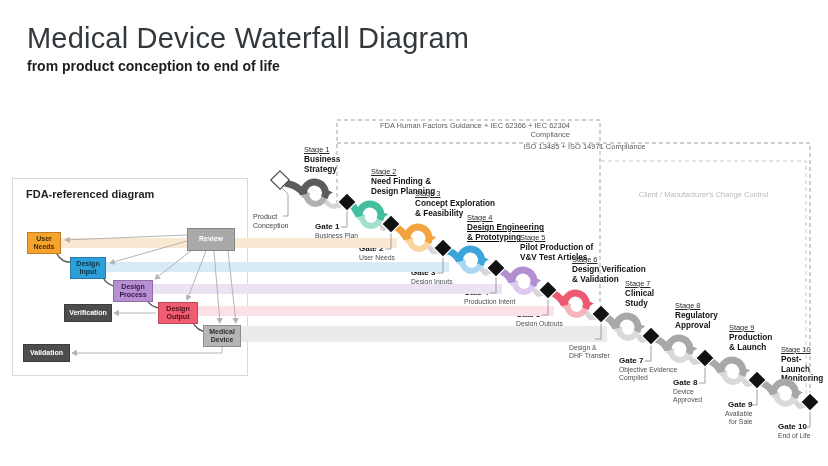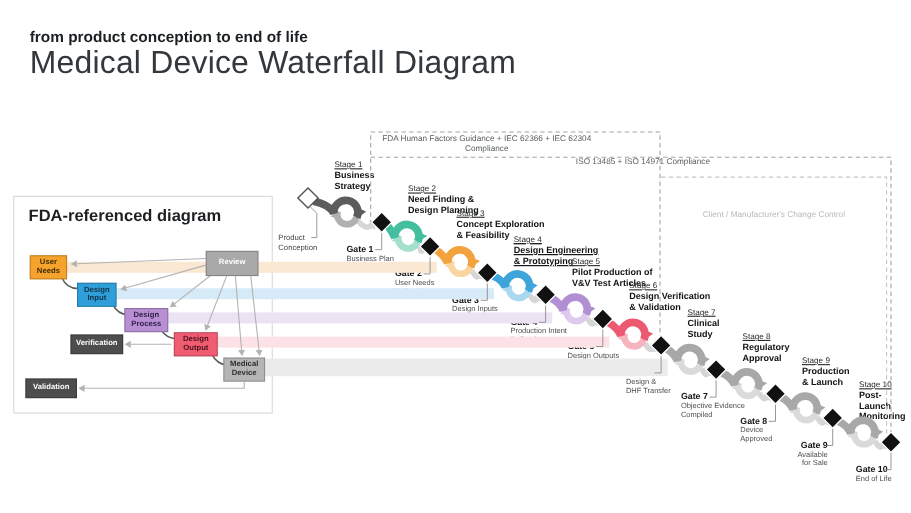--- a/index.html
+++ b/index.html
@@ -3,41 +3,41 @@
 <meta charset="utf-8">
 <style>
   html,body{margin:0;padding:0;}
   body{width:828px;height:466px;position:relative;background:#ffffff;overflow:hidden;
        font-family:"Liberation Sans",sans-serif;-webkit-font-smoothing:antialiased;}
   .abs{position:absolute;}
   #header{left:27px;top:22px;z-index:6;}
   #title{font-size:29px;font-weight:400;color:#33383c;letter-spacing:.2px;}
   #subtitle{font-size:14px;font-weight:700;color:#1b1f22;margin-top:3px;}
   #panel-bg{left:12px;top:178px;width:234px;height:196px;background:#fff;border:1px solid #d9d9d9;z-index:1;}
-  #panel-title{left:26px;top:188px;font-size:15px;font-weight:700;color:#1d2023;z-index:4;}
+  #panel-title{left:26px;top:188px;font-size:11px;font-weight:700;color:#1d2023;z-index:4;}
   .band{z-index:2;}
   #panel-arrows,#wf{left:0;top:0;z-index:3;pointer-events:none;}
   #wf{z-index:5;}
   .pbox{z-index:4;display:flex;align-items:center;justify-content:center;text-align:center;
         font-size:7px;font-weight:700;line-height:1.15;white-space:pre-line;border:1px solid rgba(0,0,0,.22);box-sizing:border-box;}
   #labels{z-index:6;}
   .stage-label{white-space:pre-line;margin-left:20px;}
   .stage-id{font-size:7.4px;color:#26292c;text-decoration:underline;display:block;margin-bottom:1px;}
   .stage-name{font-size:8.2px;font-weight:700;color:#101214;line-height:1.18;white-space:pre-line;}
   .gate-label .gate-id{font-size:8px;font-weight:700;color:#101214;display:block;}
   .gate-label .gate-desc{font-size:6.8px;color:#4c4f52;line-height:1.25;white-space:pre-line;margin-top:1px;}
   .start-label{font-size:7px;color:#3c3f42;line-height:1.3;white-space:pre-line;}
   .comp-label{font-size:7.5px;text-align:center;z-index:6;}
 </style>
 </head>
 <body>
 
 <div class="abs" id="header">
+  <div id="title">Medical Device Waterfall Diagram</div>
   <div id="subtitle">from product conception to end of life</div>
-  <div id="title">Medical Device Waterfall Diagram</div>
 </div>
 
 <div class="abs" id="panel-bg"></div>
 <div class="abs" id="panel-title">FDA-referenced diagram</div>
 <div id="bands">
     <div class="abs band" style="left: 30px; top: 238px; width: 367px; height: 10px; background: rgb(251, 232, 210);"></div>
     <div class="abs band" style="left: 74px; top: 262px; width: 375px; height: 10px; background: rgb(215, 234, 247);"></div>
     <div class="abs band" style="left: 118px; top: 284px; width: 384px; height: 10px; background: rgb(235, 226, 244);"></div>
     <div class="abs band" style="left: 162px; top: 306px; width: 392px; height: 10px; background: rgb(252, 226, 230);"></div>
     <div class="abs band" style="left: 207px; top: 326px; width: 400px; height: 16px; background: rgb(235, 235, 235);"></div>
@@ -268,16 +268,16 @@
     </div>
     <div class="abs gate-label" style="left: 725px; top: 400px; text-align: right;">
       <span class="gate-id">Gate 9</span>
       <div class="gate-desc">Available
 for Sale</div>
     </div>
     <div class="abs gate-label" style="left: 778px; top: 422px;">
       <span class="gate-id">Gate 10</span>
       <div class="gate-desc">End of Life</div>
     </div>
-    <div class="abs comp-label" style="left: 332px; top: 121px; width: 221px; color: rgb(90, 95, 99);">FDA Human Factors Guidance + IEC 62366 + IEC 62304 Compliance</div>
+    <div class="abs comp-label" style="left: 349px; top: 121px; width: 221px; color: rgb(90, 95, 99); text-align: right;">FDA Human Factors Guidance + IEC 62366 + IEC 62304 Compliance</div>
     <div class="abs comp-label" style="left: 337px; top: 142px; width: 473px; color: rgb(90, 95, 99); padding-left: 11px;">ISO 13485 + ISO 14971 Compliance</div>
     <div class="abs comp-label" style="left: 601px; top: 158px; width: 205px; color: rgb(182, 187, 190); margin-top: 32px;">Client / Manufacturer's Change Control</div>
   </div>
 
 </body></html>

